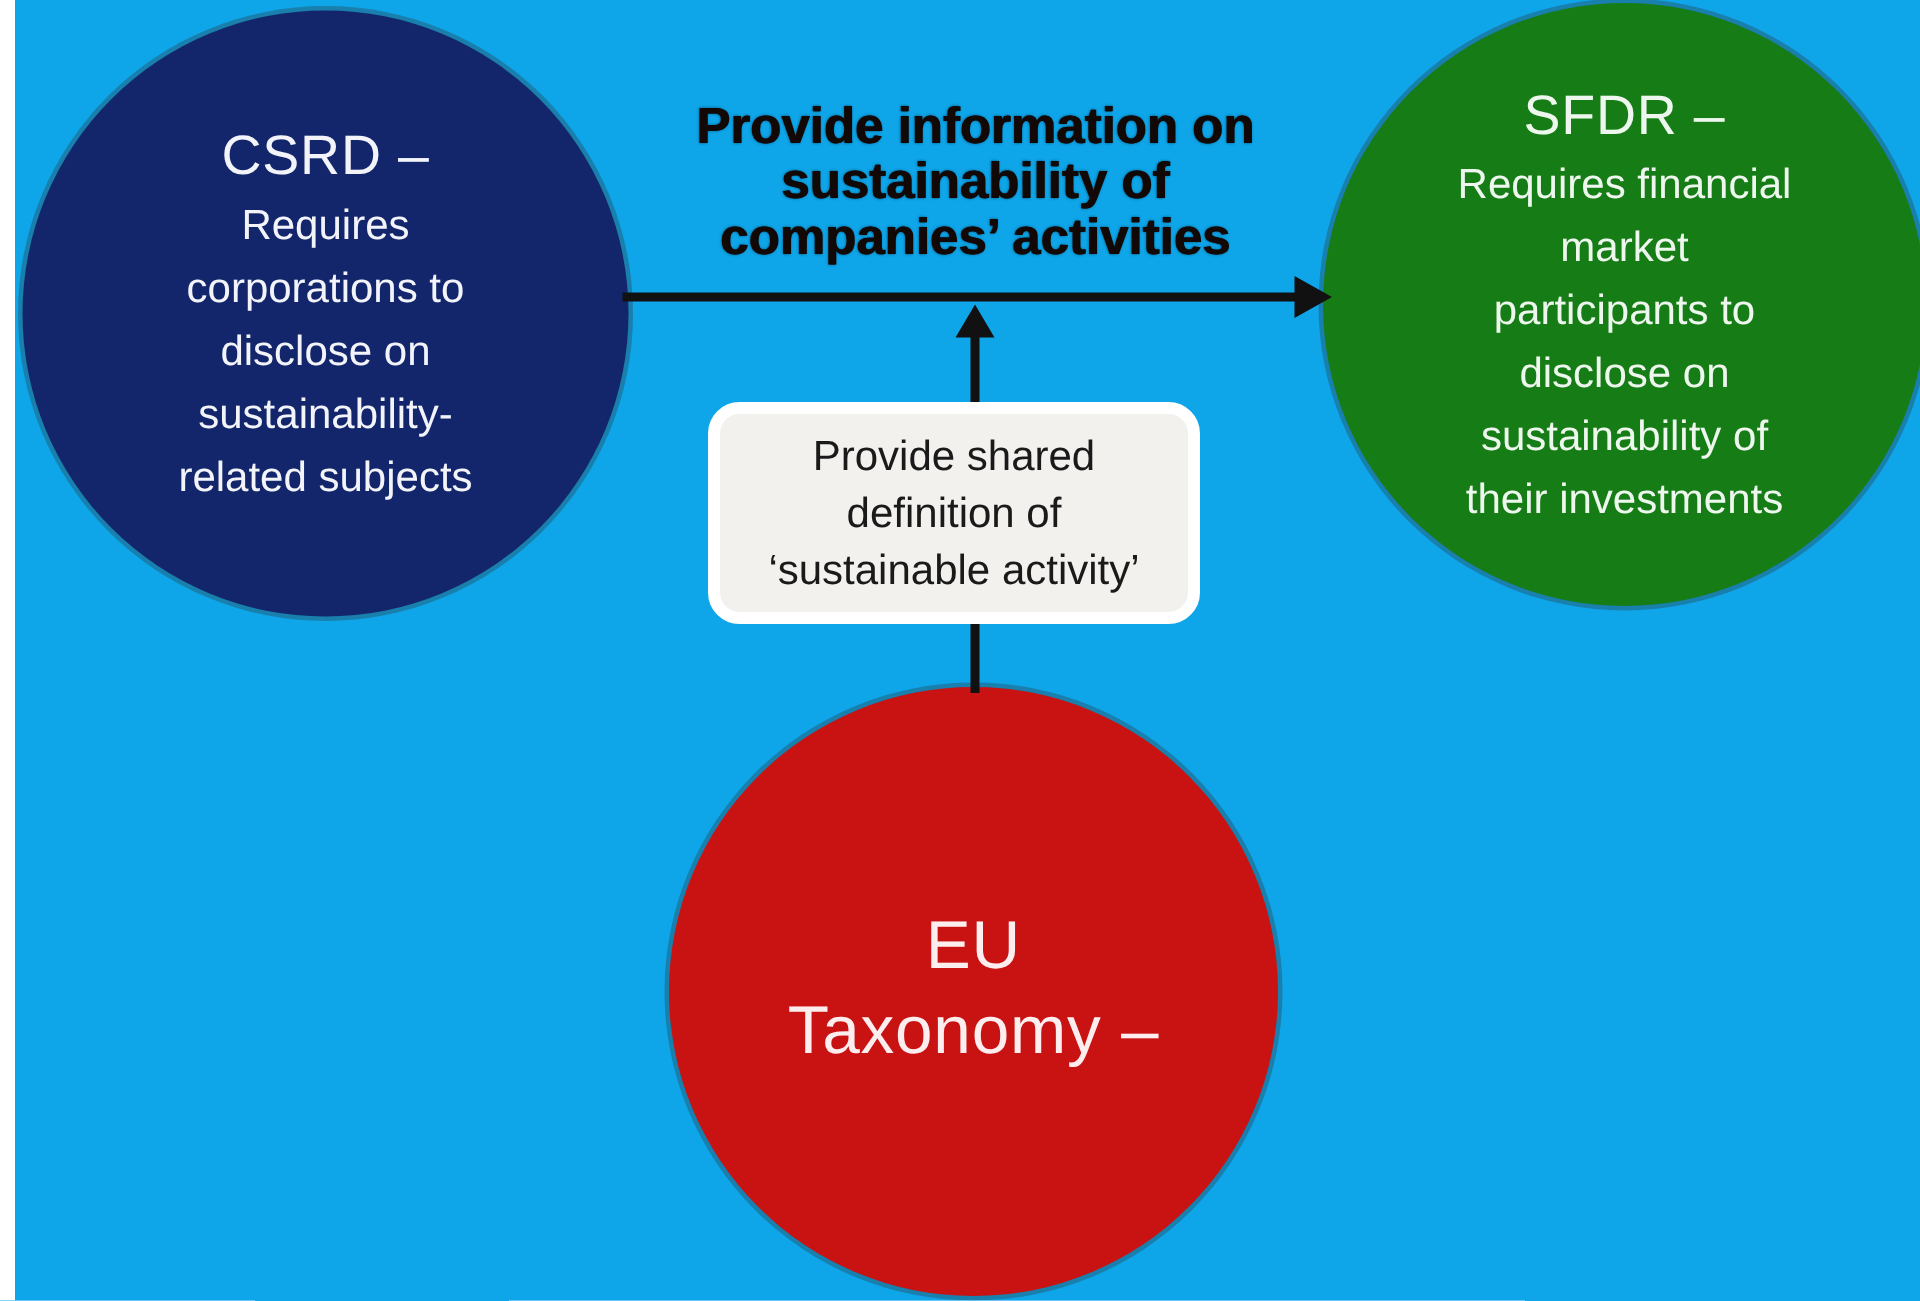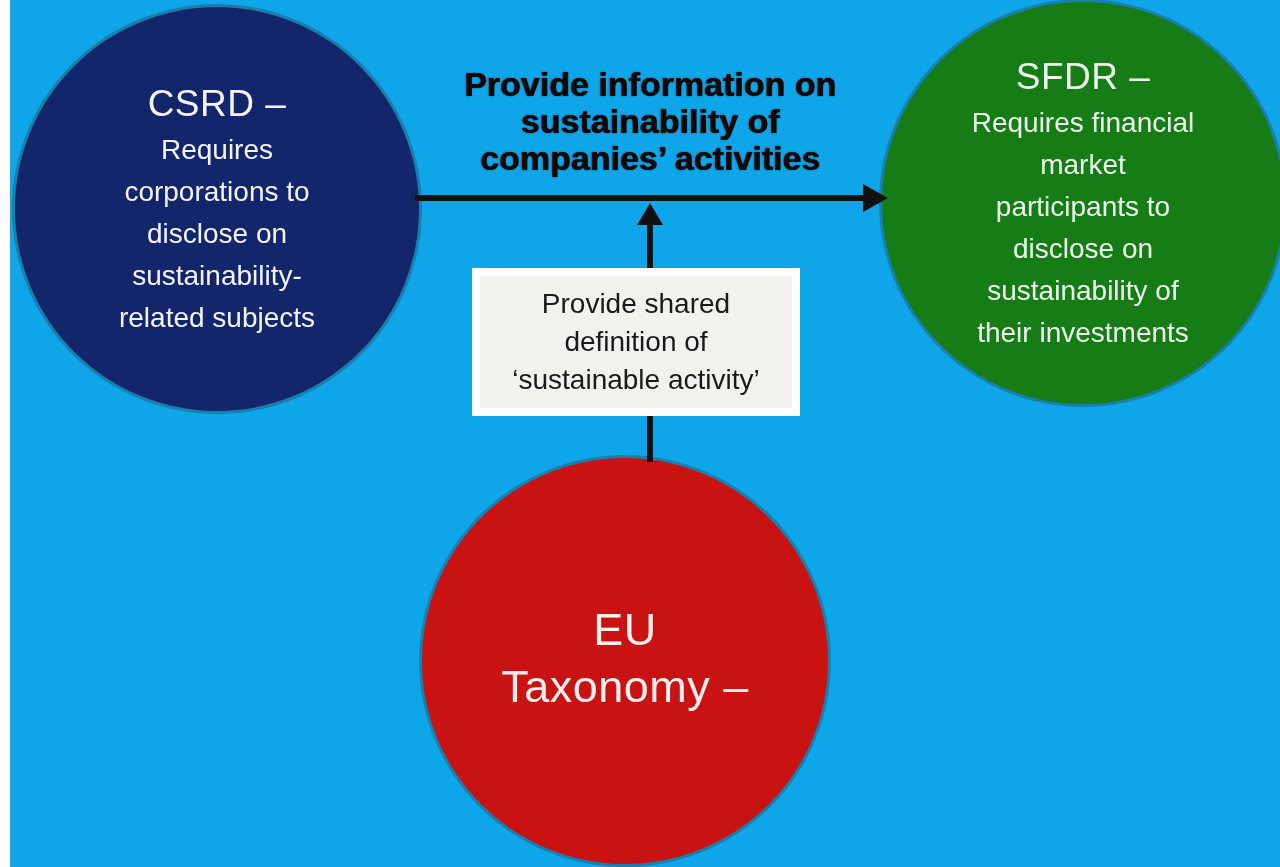--- a/index.html
+++ b/index.html
@@ -26,21 +26,21 @@
     white-space: pre-line;
     letter-spacing: 0.5px;
   }
   .circle .body {
     font-size: 28px;
     line-height: 42px;
     white-space: pre-line;
   }
   .circle-csrd     { left: 5px;   top: 7px;   width: 404px; height: 404px; }
   .circle-sfdr     { left: 872px; top: 2px;   width: 402px; height: 402px; }
-  .circle-taxonomy { left: 412px; top: 458px; width: 406px; height: 406px; }
+  .circle-taxonomy { left: 436px; top: 458px; width: 406px; height: 406px; }
   .circle-taxonomy .title { font-size: 45px; line-height: 57px; margin-bottom: 6px; }
 
   .h-label {
     position: absolute;
     left: 440px; top: 66px; width: 400px;
     text-align: center;
     font-size: 34px;
     line-height: 37px;
     font-weight: 700;
     white-space: pre-line;
@@ -130,19 +130,19 @@
 companies’ activities</div>
 
   <div class="h-line" style="background-color: rgb(17, 17, 17);"></div>
   <div class="h-head" style="border-left-color: rgb(17, 17, 17);"></div>
 
   <div class="v-head" style="border-bottom-color: rgb(17, 17, 17);"></div>
   <div class="v-line-upper" style="background-color: rgb(17, 17, 17);"></div>
 
   <div class="v-line-lower" style="background-color: rgb(17, 17, 17);"></div>
 
-  <div class="center-box" style="background-color: rgb(242, 241, 238); border-color: rgb(255, 255, 255);">
+  <div class="center-box" style="background-color: rgb(242, 241, 238); border-color: rgb(255, 255, 255); border-radius: 21px;">
     <div class="box-text">Provide shared
 definition of
 ‘sustainable activity’</div>
   </div>
 
 </div>
 
 </body></html>

